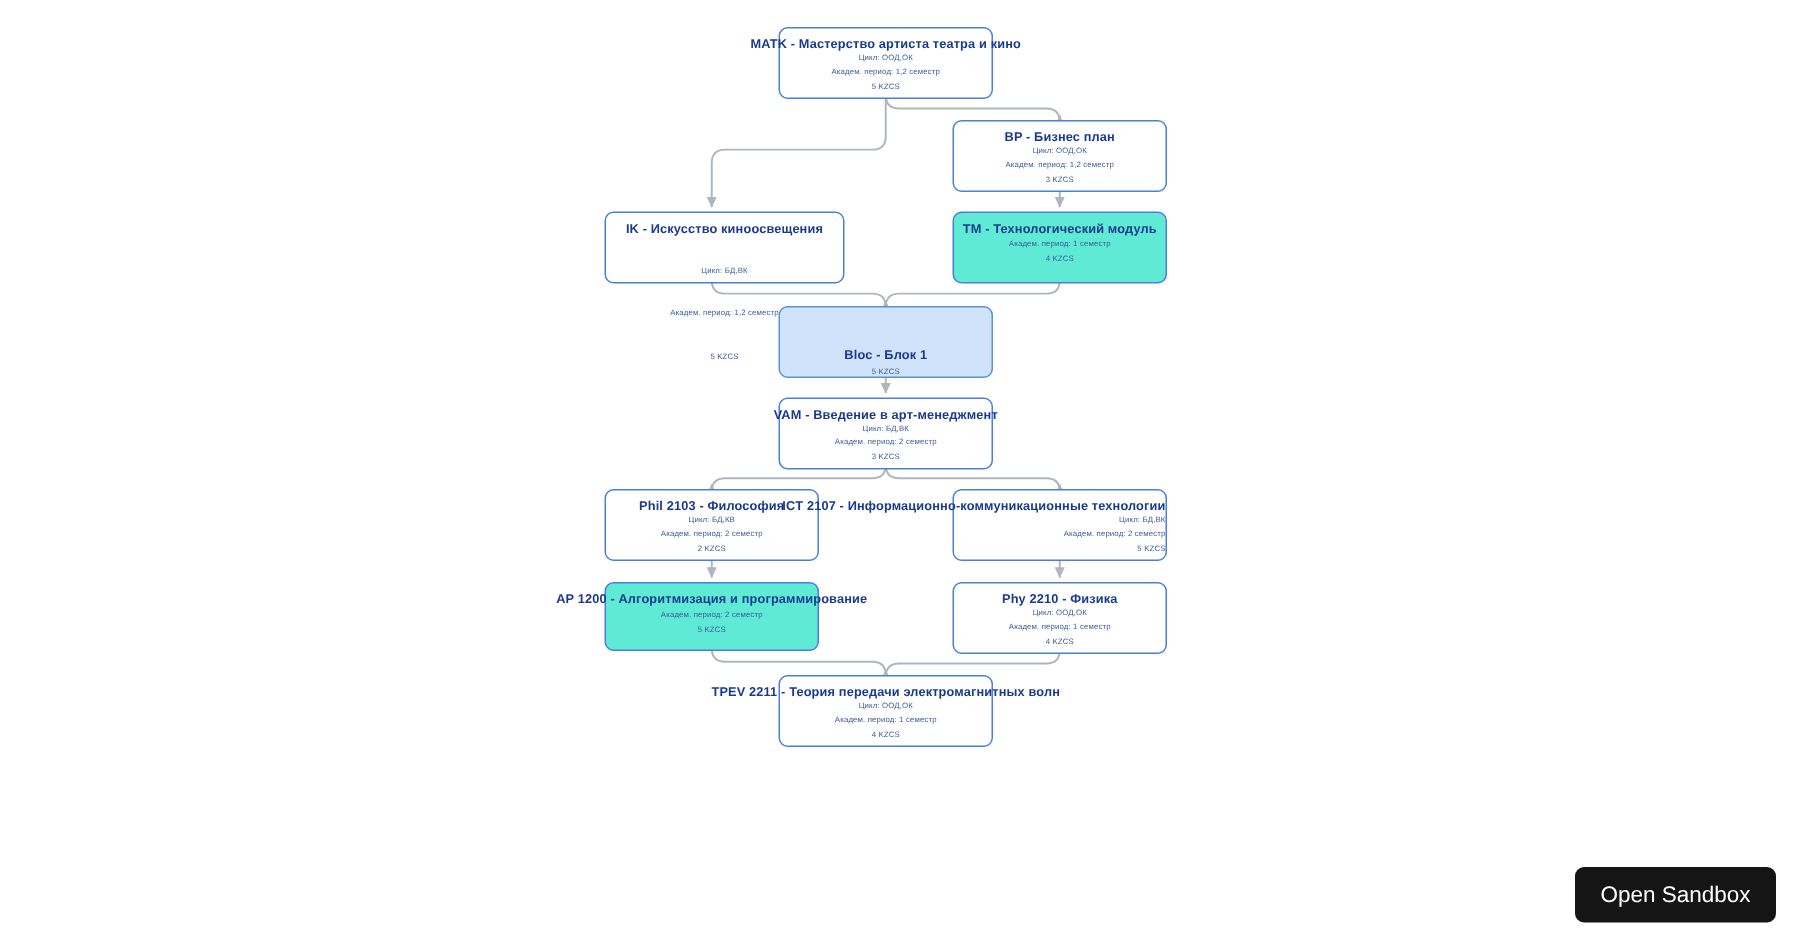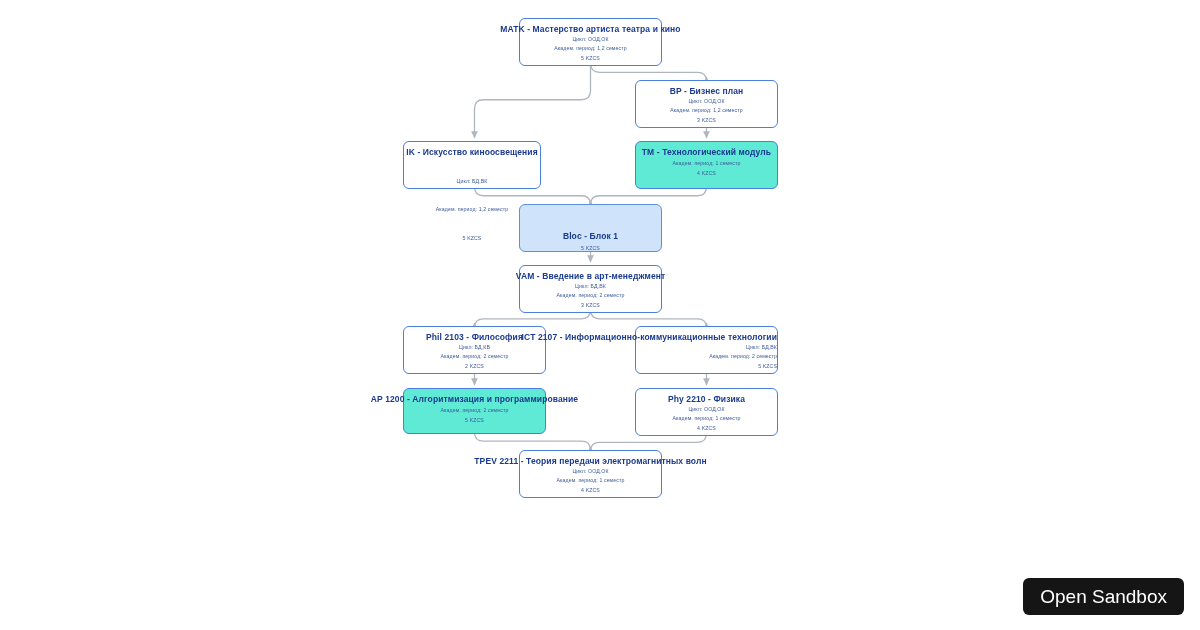--- a/index.html
+++ b/index.html
@@ -30,21 +30,21 @@
     color:#3b5a9a;font-size:5.2px;line-height:6px;white-space:nowrap;
     text-align:center;margin-top:3px;letter-spacing:0.1px;
   }
   .n-line.credits{margin-top:4px;}
   .n-line.first{margin-top:2px;}
 
   .sandbox-btn{
     position:absolute;right:16px;bottom:15px;
     background:#151515;color:#ffffff;
     border:none;border-radius:6px;
-    font-size:19px;font-family:"Liberation Sans","DejaVu Sans",sans-serif;
+    font-size:15px;font-family:"Liberation Sans","DejaVu Sans",sans-serif;
     padding:11px 17px;cursor:pointer;line-height:15px;
   }
 </style>
 </head>
 <body>
 
 <div id="canvas">
   <svg id="edges" viewBox="0 0 1200 630">
     <defs>
       <marker id="arrow" markerWidth="7" markerHeight="7" refX="5.2" refY="3" orient="auto" markerUnits="strokeWidth">
@@ -72,21 +72,21 @@
         <div class="n-line first">Цикл: ООД,ОК</div>
         <div class="n-line">Академ. период: 1,2 семестр</div>
         <div class="n-line credits">5 KZCS</div>
       </div>
       <div class="node" style="left: 635px; top: 80px; width: 143px; height: 48px;">
         <div class="n-title">BP - Бизнес план</div>
         <div class="n-line first">Цикл: ООД,ОК</div>
         <div class="n-line">Академ. период: 1,2 семестр</div>
         <div class="n-line credits">3 KZCS</div>
       </div>
-      <div class="node" style="left: 403px; top: 141px; width: 138px; height: 48px; gap: 19px;">
+      <div class="node" style="left: 403px; top: 141px; width: 160px; height: 48px; gap: 19px;">
         <div class="n-title">IK - Искусство киноосвещения</div>
         <div class="n-line first">Цикл: БД,ВК</div>
         <div class="n-line">Академ. период: 1,2 семестр</div>
         <div class="n-line credits">5 KZCS</div>
       </div>
       <div class="node shaded" style="left: 635px; top: 141px; width: 143px; height: 48px;">
         <div class="n-title">TM - Технологический модуль</div>
         <div class="n-line">Академ. период: 1 семестр</div>
         <div class="n-line credits">4 KZCS</div>
       </div>

